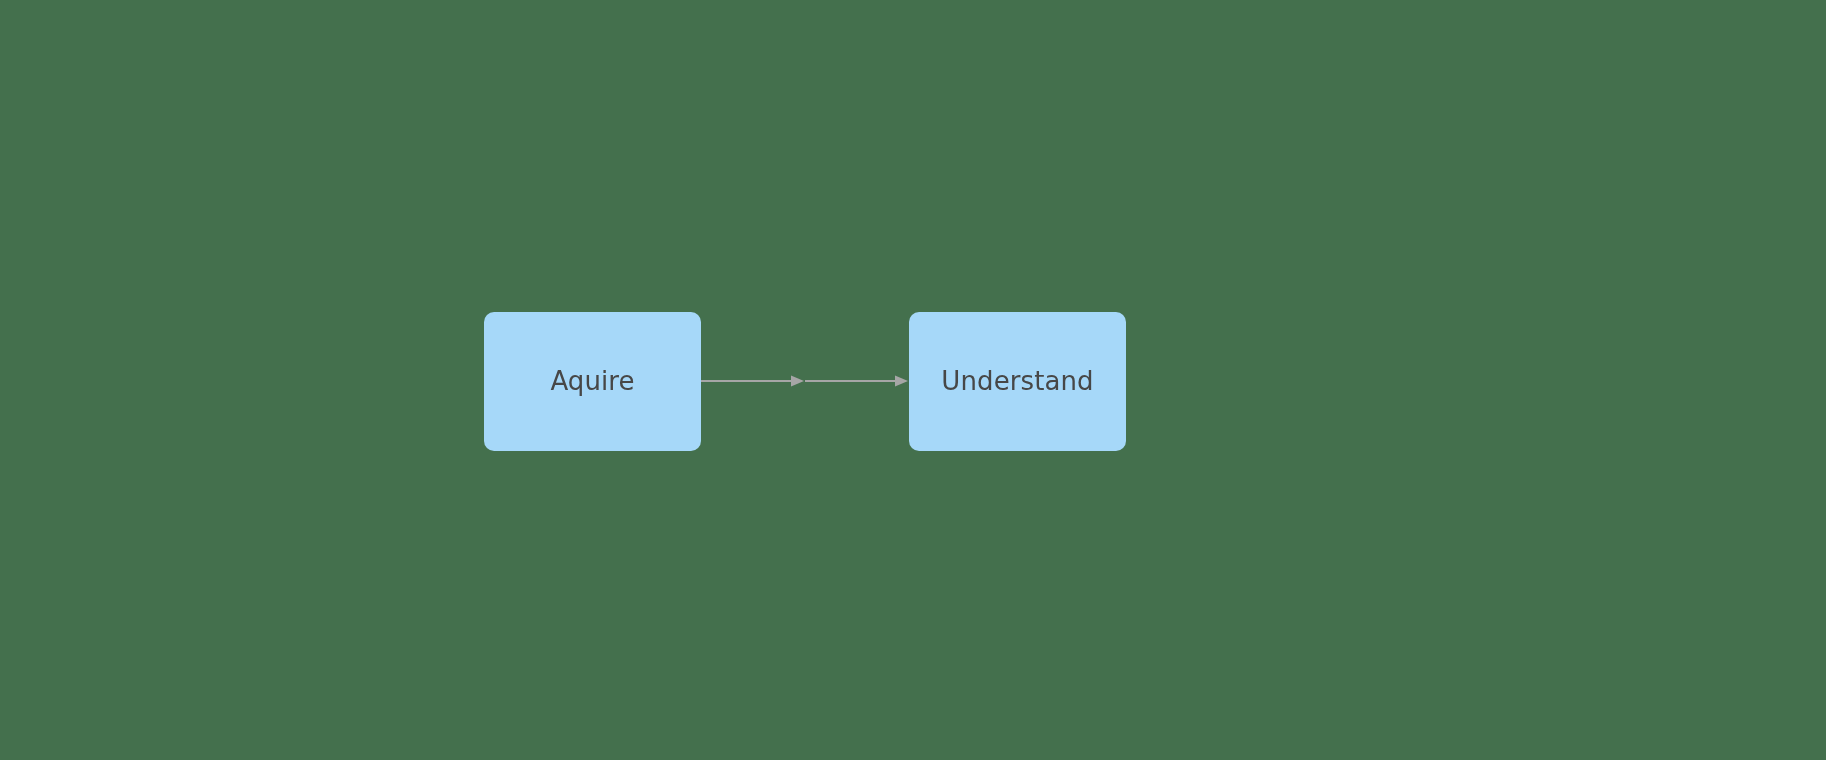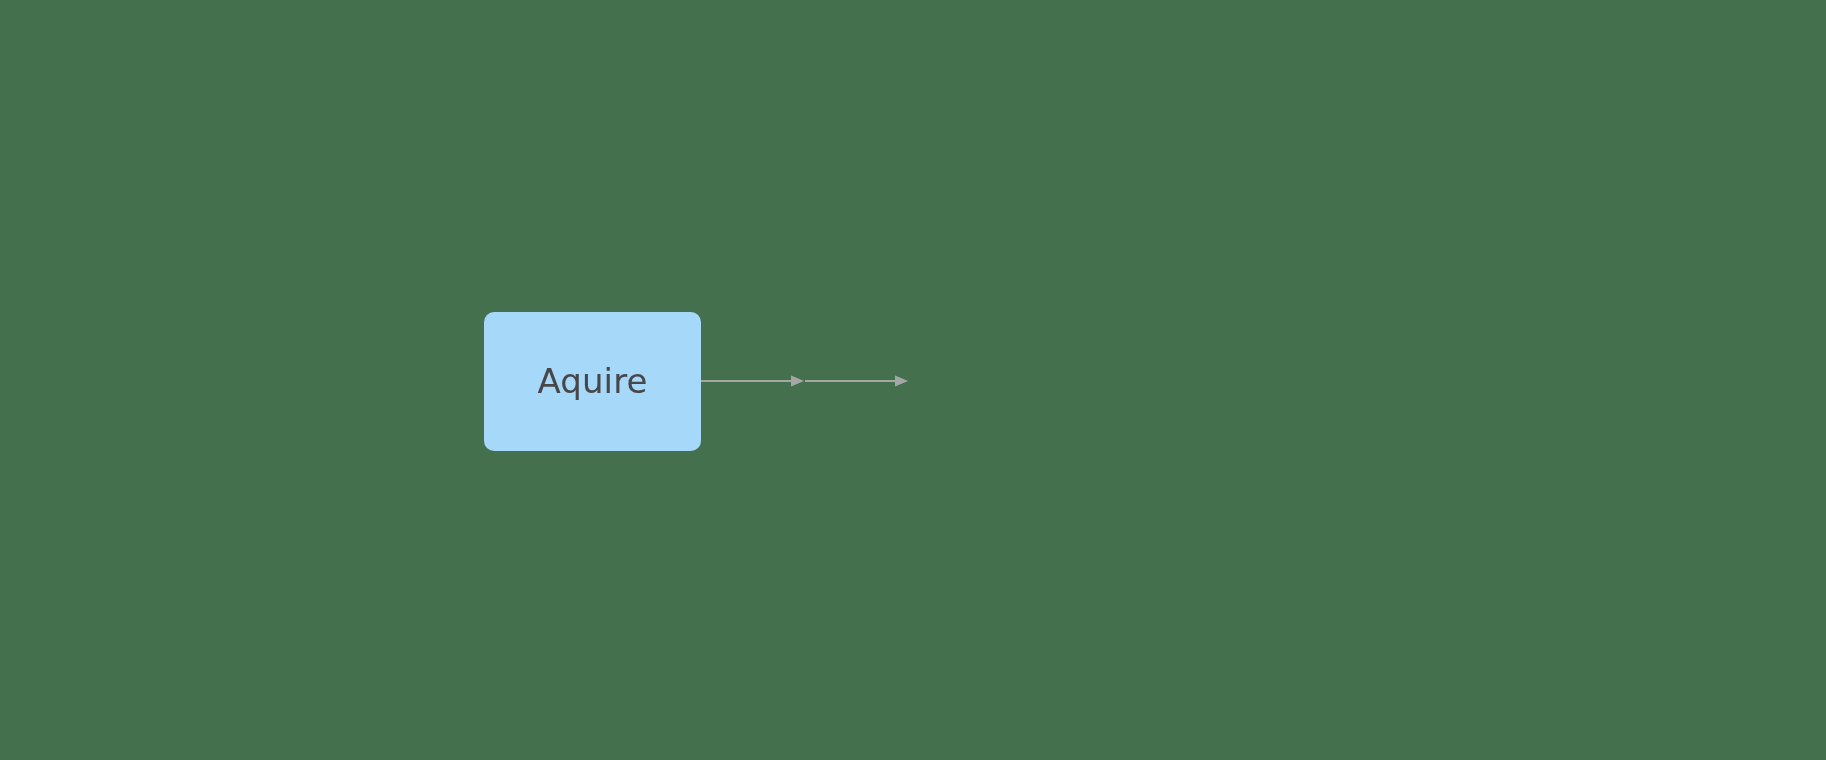--- a/index.html
+++ b/index.html
@@ -33,21 +33,21 @@
     height: 139px;
     border-radius: 10px;
     background: #a6d8f9;
     display: flex;
     align-items: center;
     justify-content: center;
     flex: 0 0 auto;
   }
   .node-label {
     font-family: "DejaVu Sans", sans-serif;
-    font-size: 34px;
+    font-size: 26px;
     font-weight: 400;
     color: #474747;
     letter-spacing: 0.1px;
     line-height: 1;
     white-space: nowrap;
   }
   .edge {
     flex: 0 0 auto;
     width: 104px;
     height: 14px;
@@ -79,16 +79,19 @@
     </div>
 
 
     <div class="edge">
       <svg width="104" height="14" viewBox="0 0 104 14" xmlns="http://www.w3.org/2000/svg">
         <line x1="0" y1="7" x2="92" y2="7" stroke="#a6a6a6" stroke-width="2"></line>
         <polygon points="90,1.5 103,7 90,12.5" fill="#a6a6a6"></polygon>
       </svg>
     </div>
 
+    <div class="node">
+      <span class="node-label">Understand</span>
+    </div>
 
   </div>
 
 </div>
 
 </body></html>

